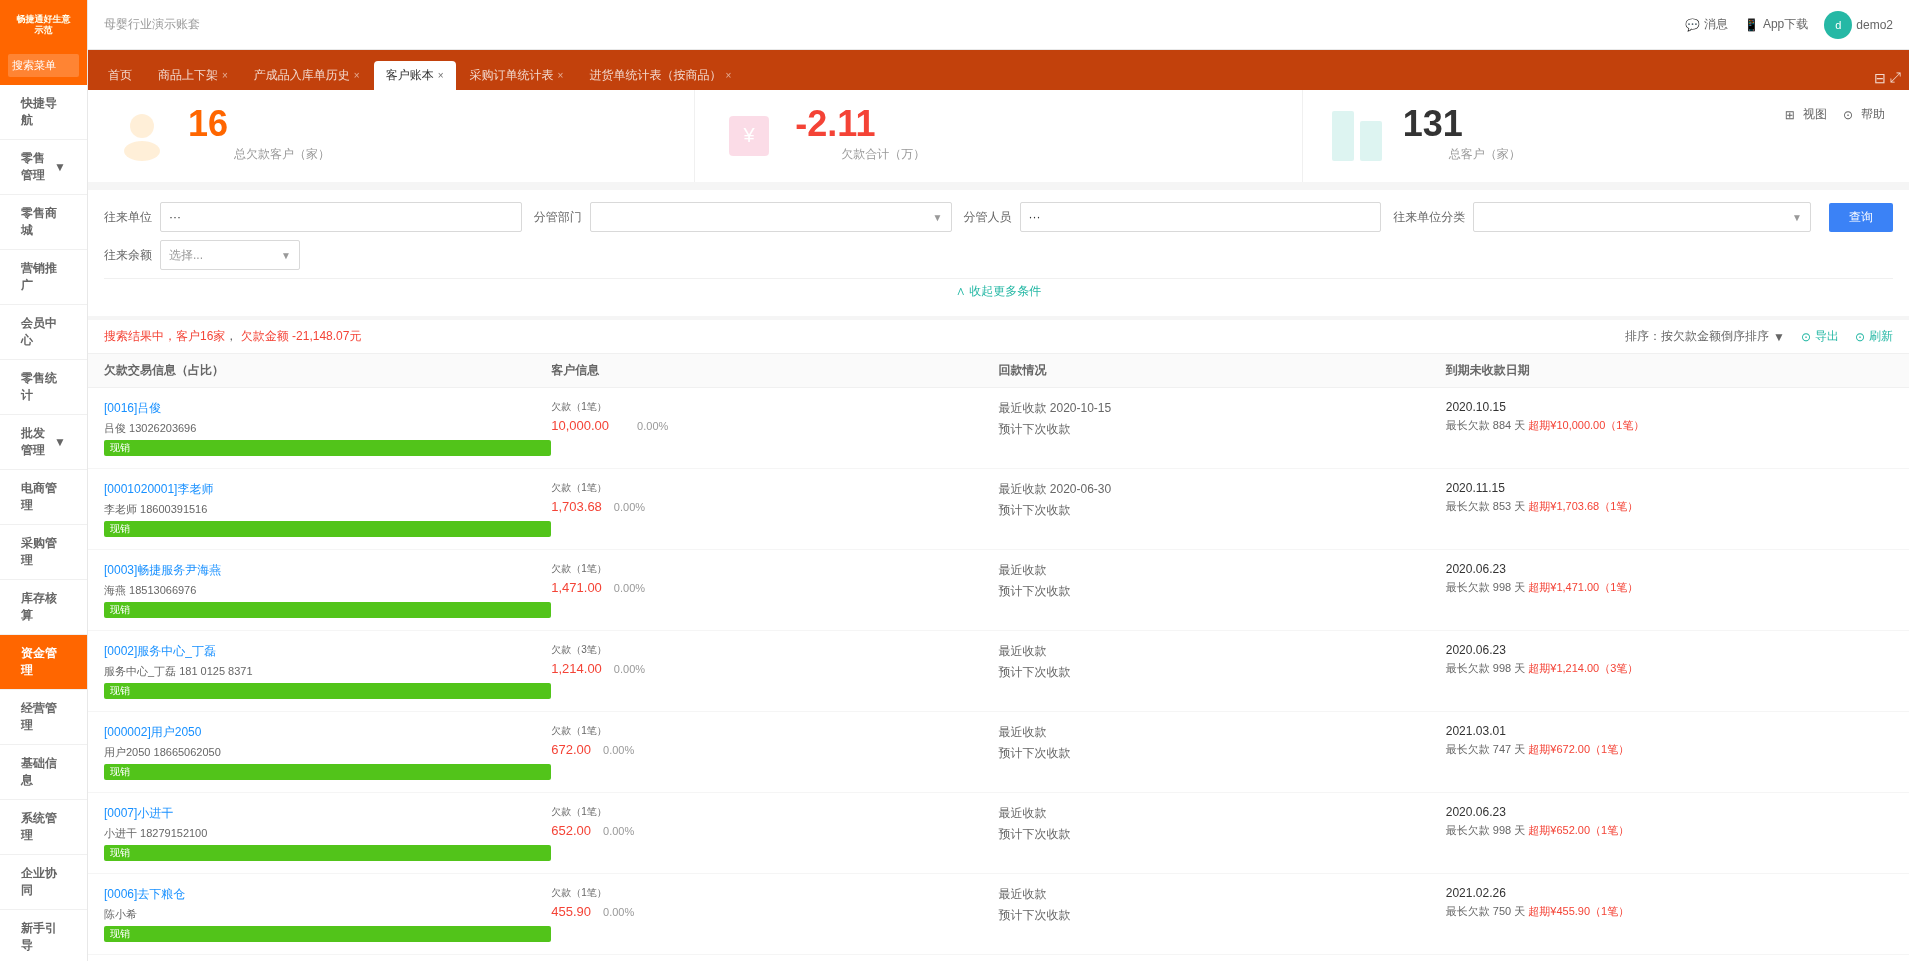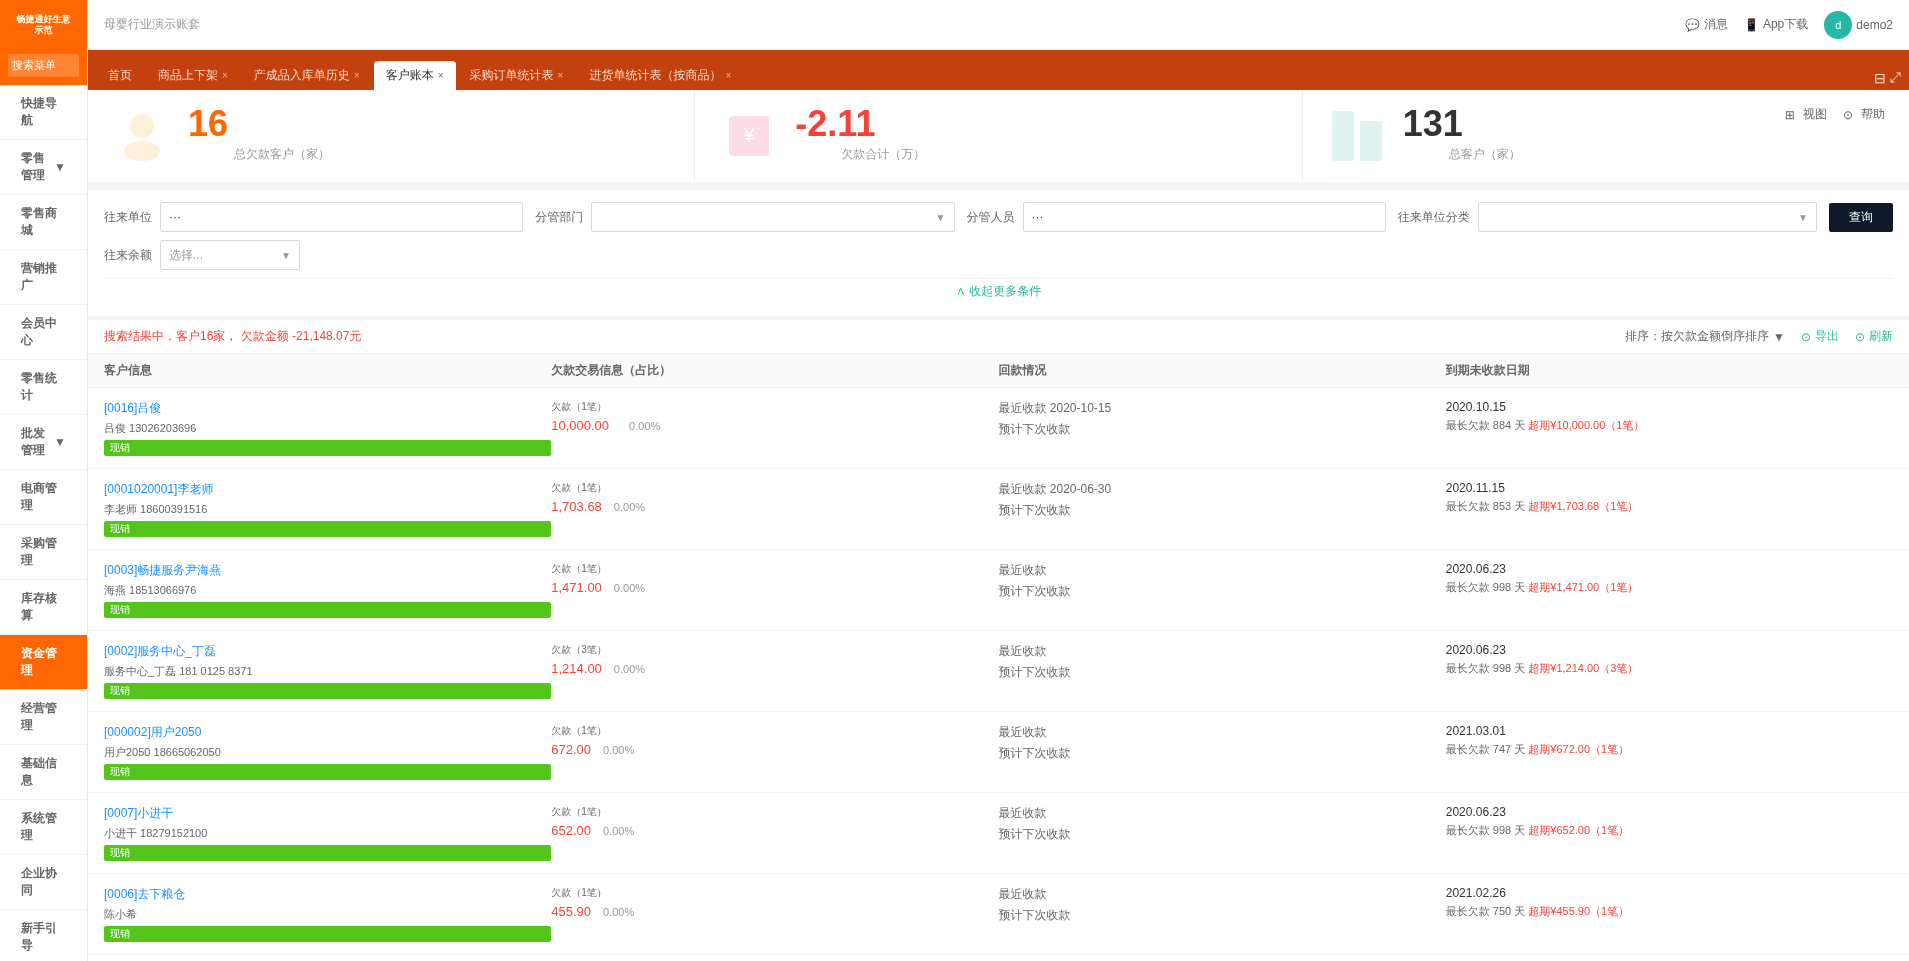--- a/index.html
+++ b/index.html
@@ -52,21 +52,21 @@
     .stat-label { font-size: 12px; color: #999; margin-top: 4px; margin-left: 46px; }
     .stat-card-right { display: flex; align-items: center; gap: 8px; margin-left: auto; font-size: 12px; color: #666; }
 
     
     .filter-area { background: #fff; padding: 12px 16px; margin-bottom: 4px; }
     .filter-row { display: flex; align-items: center; gap: 12px; margin-bottom: 8px; }
     .filter-item { display: flex; align-items: center; gap: 8px; flex: 1; }
     .filter-label { font-size: 12px; color: #666; white-space: nowrap; }
     .filter-input { flex: 1; height: 30px; border: 1px solid #d9d9d9; border-radius: 2px; padding: 0 8px; font-size: 12px; display: flex; align-items: center; justify-content: space-between; cursor: pointer; background: #fff; }
     .filter-select { flex: 1; height: 30px; border: 1px solid #d9d9d9; border-radius: 2px; padding: 0 8px; font-size: 12px; display: flex; align-items: center; justify-content: space-between; cursor: pointer; background: #fff; }
-    .filter-btn-search { background: #0f172a; color: #fff; border: none; padding: 6px 20px; border-radius: 2px; cursor: pointer; font-size: 12px; }
+    .filter-btn-search { background: #3b82f6; color: #fff; border: none; padding: 6px 20px; border-radius: 2px; cursor: pointer; font-size: 12px; margin-left: 6px; }
     .filter-collapse { text-align: center; padding: 4px; color: #26b8a5; cursor: pointer; font-size: 12px; border-top: 1px solid #f0f0f0; margin-top: 4px; }
 
     
     .results-bar { background: #fff; padding: 8px 16px; display: flex; align-items: center; justify-content: space-between; border-bottom: 1px solid #f0f0f0; }
     .results-text { font-size: 12px; color: #666; }
     .results-text span { color: #f44336; }
     .results-right { display: flex; align-items: center; gap: 16px; font-size: 12px; color: #666; }
     .results-sort { display: flex; align-items: center; gap: 4px; }
     .results-action { display: flex; align-items: center; gap: 4px; cursor: pointer; color: #26b8a5; }
 
@@ -336,36 +336,36 @@
         </div>
         <div class="results-action">
           <span>⊙</span>
           <span>刷新</span>
         </div>
       </div>
     </div>
 
     <div class="table-container">
       <div class="table-header">
+        <div>欠款交易信息（占比）</div>
         <div>客户信息</div>
-        <div>欠款交易信息（占比）</div>
         <div>回款情况</div>
         <div>到期未收款日期</div>
       </div>
 
       <div id="table-rows">
           <div class="table-row">
     <div class="customer-info">
       <span class="customer-name">[0016]吕俊</span>
       <span class="customer-contact">吕俊  13026203696</span>
       <span class="customer-tag">现销</span>
     </div>
     <div class="debt-info">
       <span class="debt-title">欠款（1笔）</span>
-      <div style="display:flex;align-items:center;gap:20px;">
+      <div style="display:flex;align-items:center;gap:28px;">
         <span class="debt-amount">10,000.00</span>
         <span class="debt-percent">0.00%</span>
       </div>
     </div>
     <div class="payment-info">
       <span>最近收款    2020-10-15</span>
       <span>预计下次收款</span>
     </div>
     <div class="overdue-info">
       <span class="overdue-date">2020.10.15</span>

